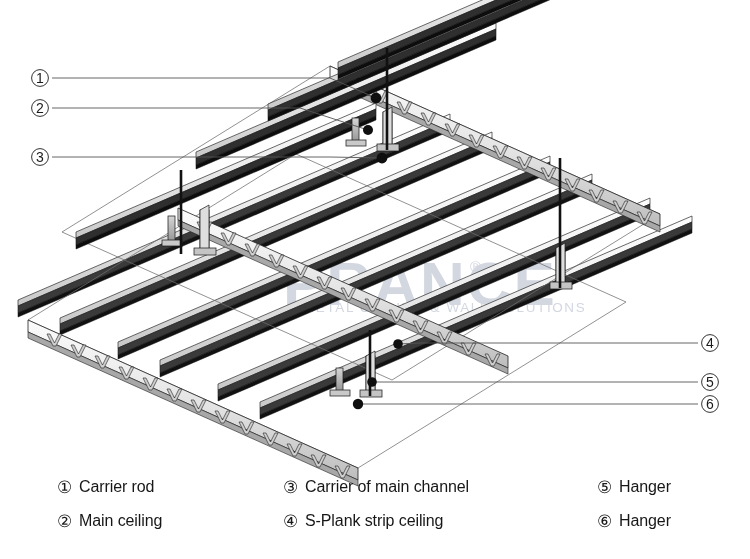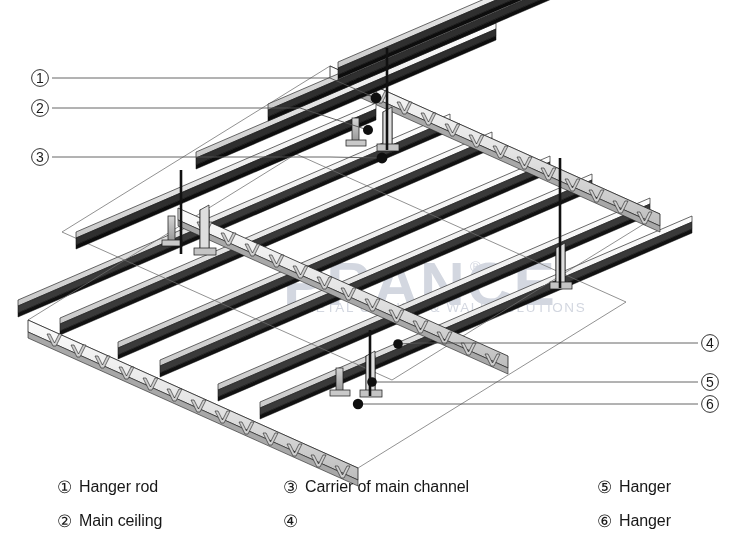--- a/index.html
+++ b/index.html
@@ -236,35 +236,36 @@
         <text class="callout-num" x="710" y="409" text-anchor="middle">6</text>
       </g>
     </g>
   </svg>
 
   <div class="legend">
 
     <div class="legend-col" style="left:57px;">
       <div class="legend-row">
         <span class="legend-num">①</span>
-        <span class="legend-label">Hanger rod</span>
+        <span class="legend-label">Carrier rod</span>
       </div>
       <div class="legend-row">
         <span class="legend-num">②</span>
         <span class="legend-label">Main ceiling</span>
       </div>
     </div>
 
     <div class="legend-col" style="left:283px;">
       <div class="legend-row">
         <span class="legend-num">③</span>
         <span class="legend-label">Carrier of main channel</span>
       </div>
       <div class="legend-row">
         <span class="legend-num">④</span>
+        <span class="legend-label">S-Plank strip ceiling</span>
       </div>
     </div>
 
     <div class="legend-col" style="left:597px;">
       <div class="legend-row">
         <span class="legend-num">⑤</span>
         <span class="legend-label">Hanger</span>
       </div>
       <div class="legend-row">
         <span class="legend-num">⑥</span>

